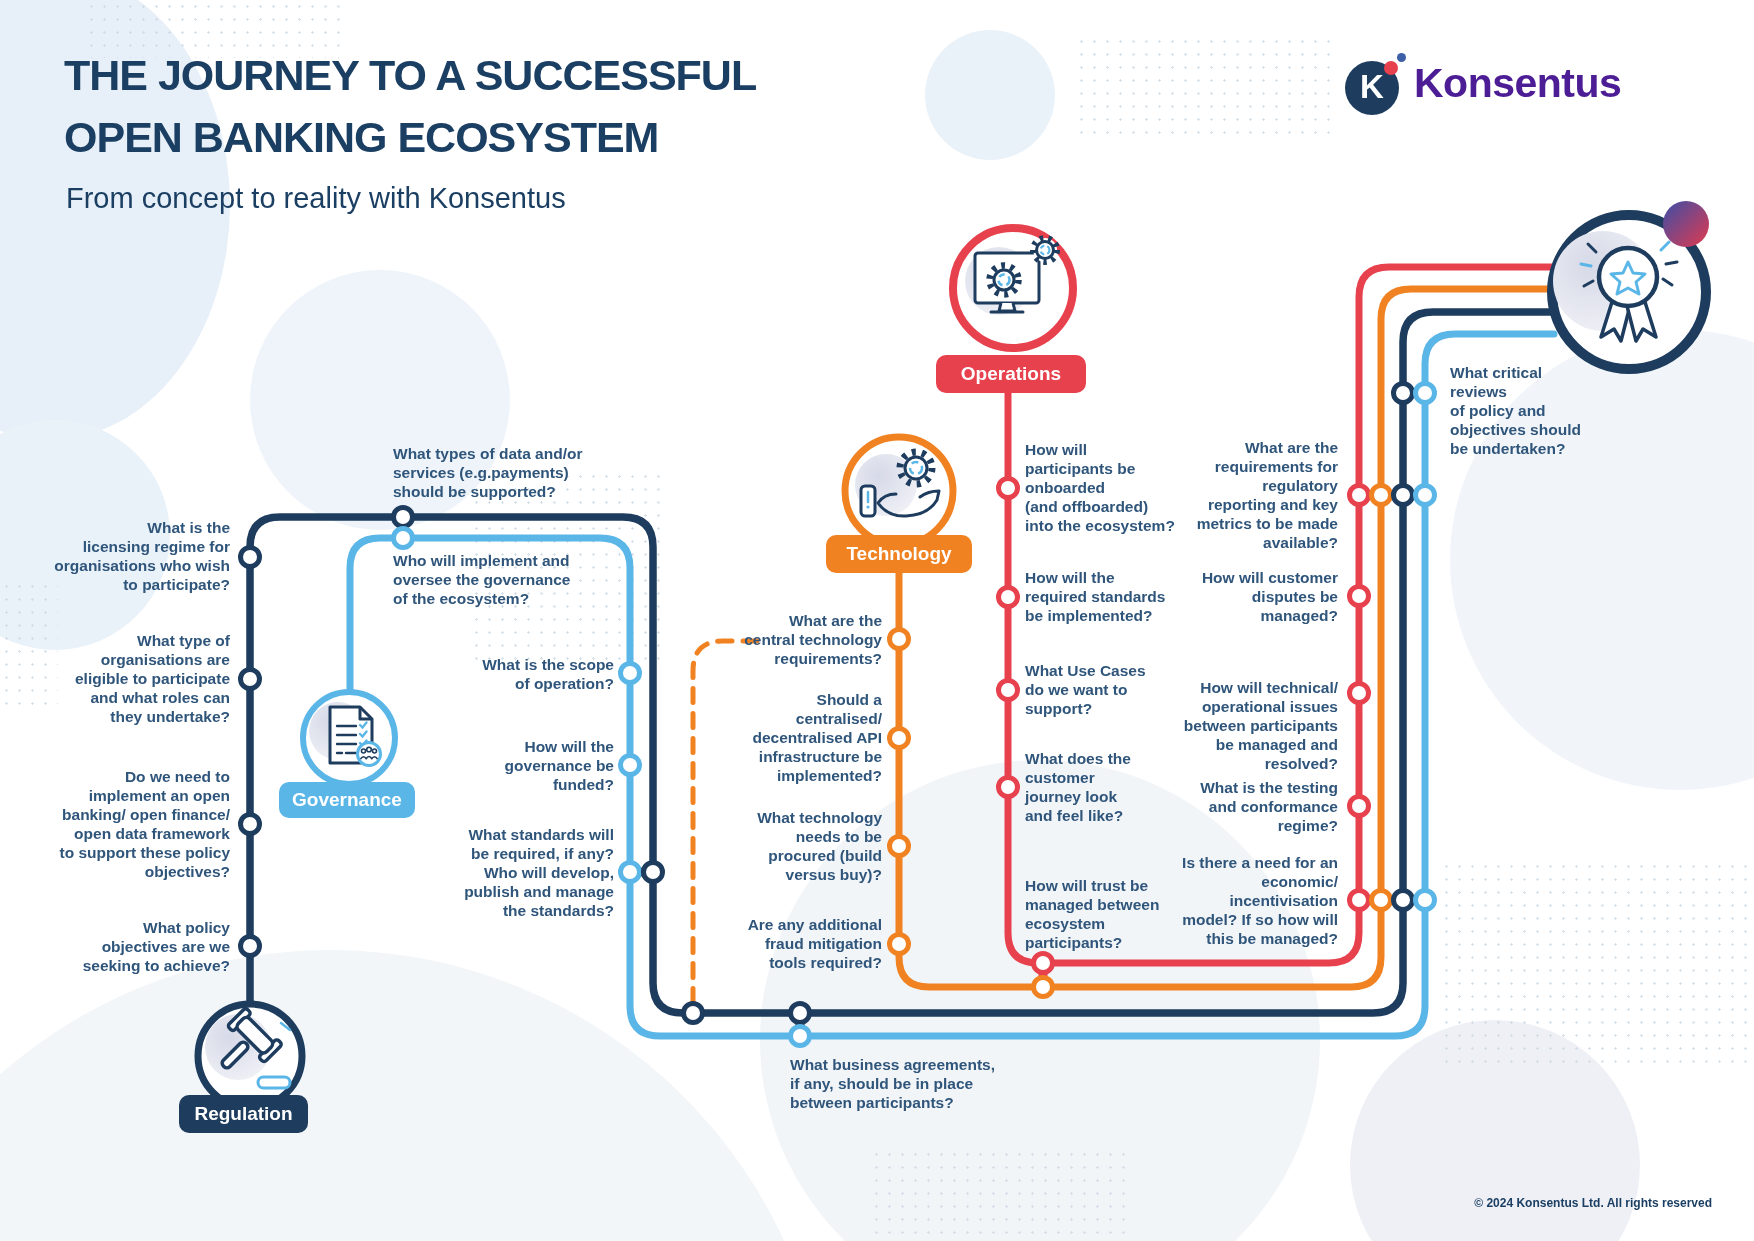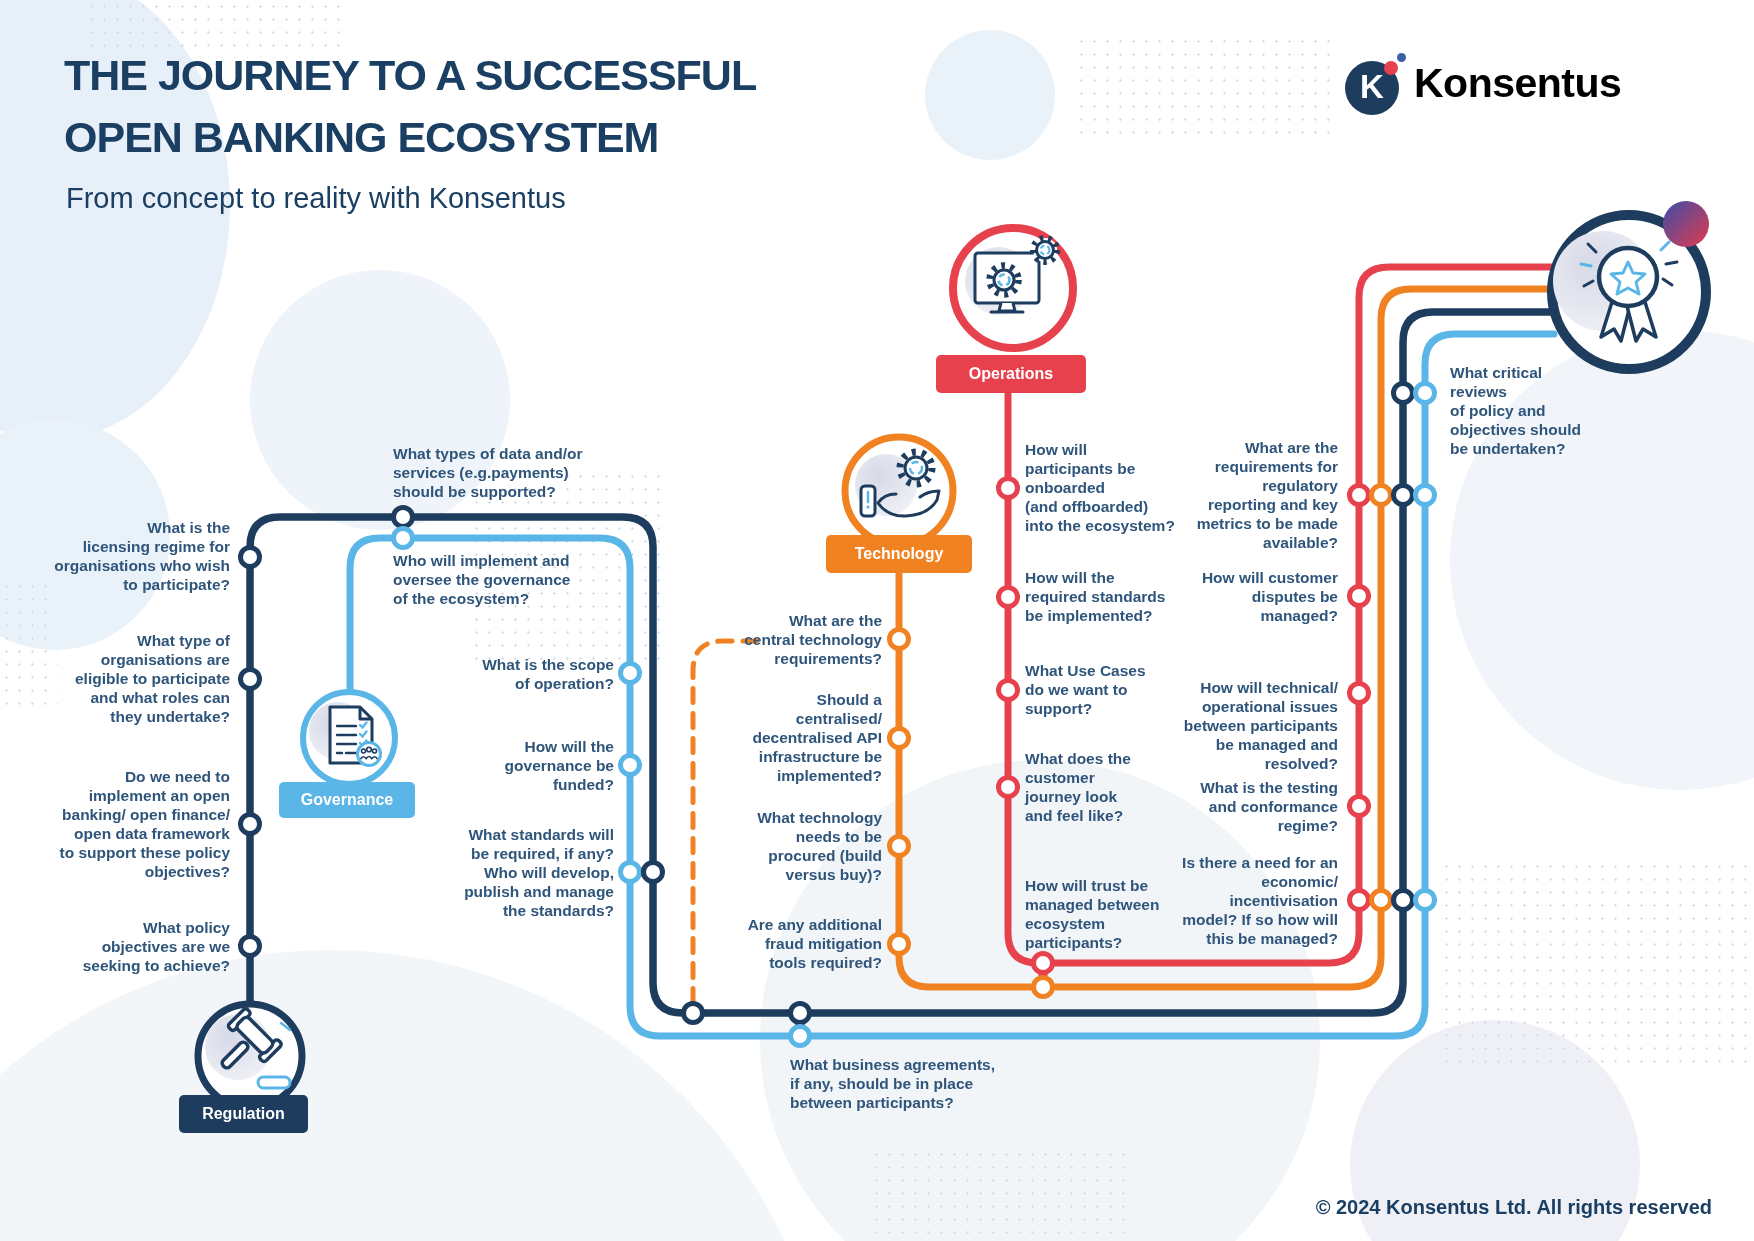--- a/index.html
+++ b/index.html
@@ -13,30 +13,30 @@
   .layer-text{position:absolute;inset:0;z-index:3;}
   
   .title{position:absolute;left:64px;top:44px;color:#1b3f63;font-weight:bold;
     font-size:43px;line-height:62px;letter-spacing:-1px;}
   .subtitle{position:absolute;left:66px;top:182px;color:#1b3f63;font-size:29px;font-weight:normal;}
   
   .logo-mark{position:absolute;left:1345px;top:61px;width:54px;height:54px;border-radius:50%;
     background:#1d3c5e;display:flex;align-items:center;justify-content:center;}
   .logo-mark span{color:#fff;font-weight:bold;font-size:33px;transform:translateY(-1px);}
   .logo-dot{position:absolute;border-radius:50%;}
-  .logo-text{position:absolute;left:1414px;top:60px;color:#000000;font-weight:bold;font-size:41px;
+  .logo-text{position:absolute;left:1414px;top:60px;color:#4c1d95;font-weight:bold;font-size:41px;
     letter-spacing:-0.5px;}
   
-  .badge{position:absolute;color:#fff;font-weight:bold;font-size:16px;border-radius:5px;
+  .badge{position:absolute;color:#fff;font-weight:bold;font-size:19px;border-radius:10px;
     display:flex;align-items:center;justify-content:center;z-index:4;}
   
   .q{position:absolute;color:#2f557b;font-weight:bold;font-size:15.5px;line-height:19px;
     white-space:pre-line;}
   .q.r{text-align:right;}
-  .footer{position:absolute;right:42px;top:1196px;color:#1b3f63;font-size:20px;font-weight:bold;}
+  .footer{position:absolute;right:42px;top:1196px;color:#1b3f63;font-size:12px;font-weight:bold;}
 </style>
 </head>
 <body>
 
 <div class="canvas">
 
   <div class="blob" style="left:-130px;top:-30px;width:360px;height:470px;background:#e7f0f8;"></div>
   <div class="blob" style="left:925px;top:30px;width:130px;height:130px;background:#eaf2f9;"></div>
   <div class="blob" style="left:-60px;top:420px;width:230px;height:230px;background:#eaf2f9;"></div>
   <div class="blob" style="left:1450px;top:330px;width:460px;height:460px;background:#f1f5f9;"></div>

